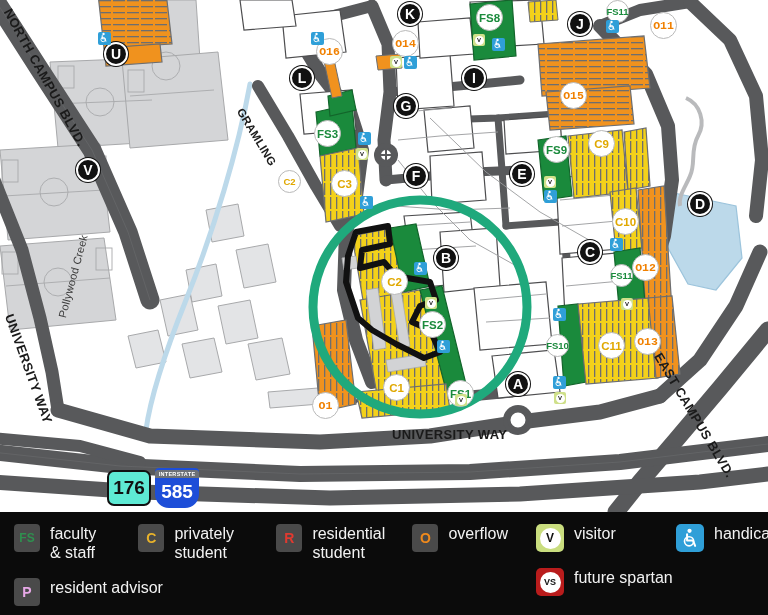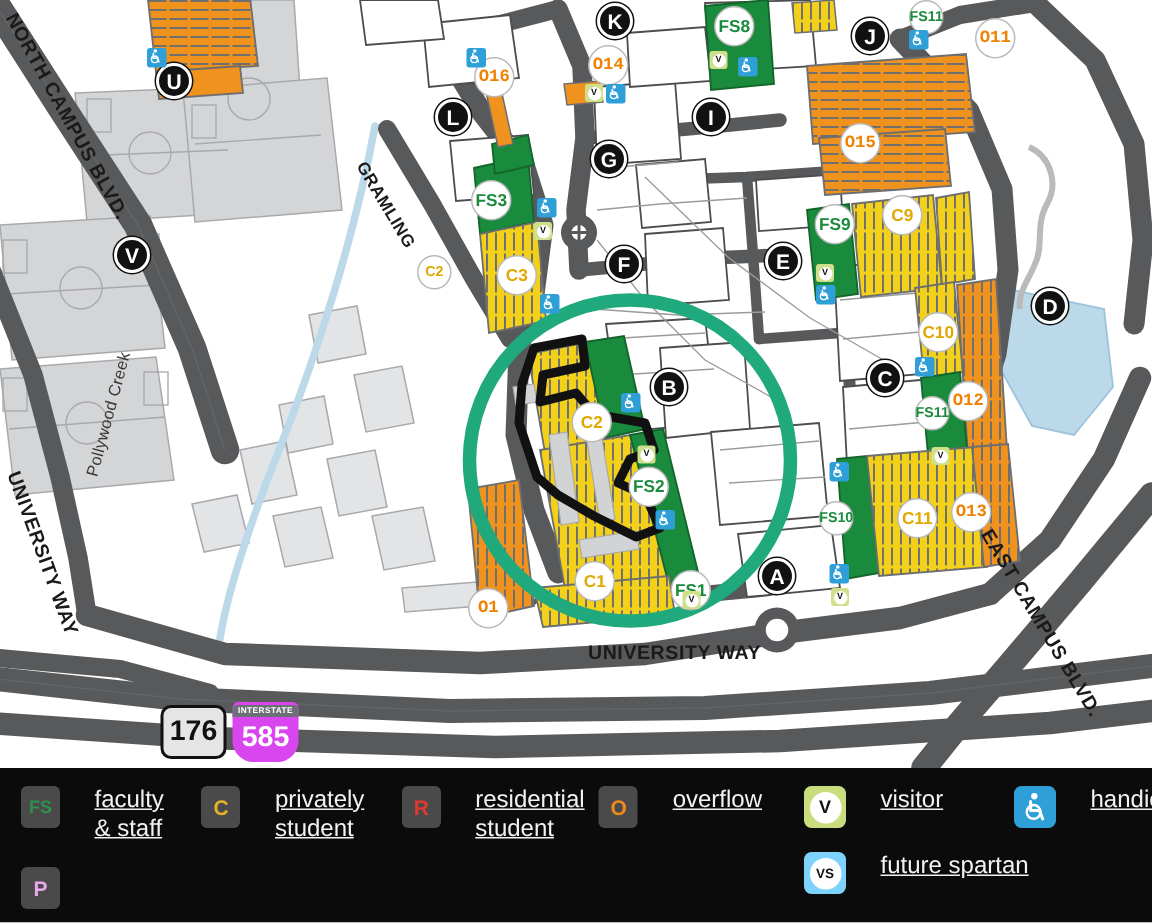--- a/index.html
+++ b/index.html
@@ -36,23 +36,23 @@
        justify-content:center;box-sizing:border-box;}
   .pic-h{width:13px;height:13px;background:#2f9fd8;}
   .pic-v{width:12px;height:12px;background:#cfe08a;}
   .pic-inner{width:9px;height:9px;border-radius:50%;background:#fff;
              display:flex;align-items:center;justify-content:center;
              font-size:6px;font-weight:bold;color:#111;line-height:1;}
 
   
   .shield{position:absolute;display:flex;flex-direction:column;align-items:center;
           justify-content:center;font-weight:bold;box-sizing:border-box;}
-  .shield-us{width:44px;height:36px;background:#e5e5e5;border:2.5px solid #111;
+  .shield-us{width:44px;height:36px;background:#5eead4;border:2.5px solid #111;
              border-radius:7px;color:#111;font-size:19px;}
-  .shield-i{width:44px;height:40px;background:#d946ef;color:#ffffff;
+  .shield-i{width:44px;height:40px;background:#1d4ed8;color:#ffffff;
             border-radius:4px 4px 14px 14px;}
   .shield-i .hdr{font-size:5.5px;letter-spacing:.3px;background:#6d7177;
                  width:100%;text-align:center;line-height:8px;border-radius:3px 3px 0 0;}
   .shield-i .num{font-size:19px;line-height:28px;}
 
   
   #legend{position:absolute;left:0;top:512px;width:768px;height:103px;
           background:#0b0b0b;display:flex;}
   .legend-panel{position:relative;box-sizing:border-box;padding:12px 0 0 14px;}
   .legend-left{width:508px;}
@@ -63,27 +63,27 @@
   .legend-item{display:flex;align-items:flex-start;}
   .legend-key{width:26px;height:28px;background:#4a4a4a;border-radius:4px;
               display:flex;align-items:center;justify-content:center;
               font-weight:bold;font-size:14px;flex:0 0 auto;}
   .legend-key.fs{font-size:12px;}
   .k-fs{color:#2f8f4f;}
   .k-c{color:#e7b22b;}
   .k-r{color:#e03a30;}
   .k-o{color:#f08a1c;}
   .k-p{color:#e7a8e7;}
-  .legend-text{color:#f2f2f2;font-size:16px;line-height:19px;margin-left:23px;
-               white-space:pre-line;text-decoration:underline;}
+  .legend-text{color:#f2f2f2;font-size:16px;line-height:19px;margin-left:10px;
+               white-space:pre-line;}
   .legend-icon{width:28px;height:28px;border-radius:5px;display:flex;
                align-items:center;justify-content:center;flex:0 0 auto;}
   .li-v{background:#c9dd7e;}
   .li-h{background:#2f9fd8;}
-  .li-vs{background:#7dd3fc;}
+  .li-vs{background:#b91c1c;}
   .icon-circle{width:21px;height:21px;border-radius:50%;background:#fff;
                display:flex;align-items:center;justify-content:center;
                font-weight:bold;color:#111;line-height:1;}
   .icon-circle.v{font-size:12px;}
   .icon-circle.vs{font-size:9px;}
 </style>
 </head>
 <body>
 
 <div id="app">
@@ -524,20 +524,21 @@
             <span class="k-o">O</span>
           </span>
           <span class="legend-text">overflow</span>
         </div>
       </div>
       <div class="legend-row" style="margin-top:16px;">
         <div class="legend-item">
           <span class="legend-key">
             <span class="k-p">P</span>
           </span>
+          <span class="legend-text">resident advisor</span>
         </div>
       </div>
     </div>
 
     <div class="legend-divider"></div>
 
     <div class="legend-panel legend-right">
       <div class="legend-row">
         <div class="legend-item" style="width:140px;">
           <span class="legend-icon li-v">

